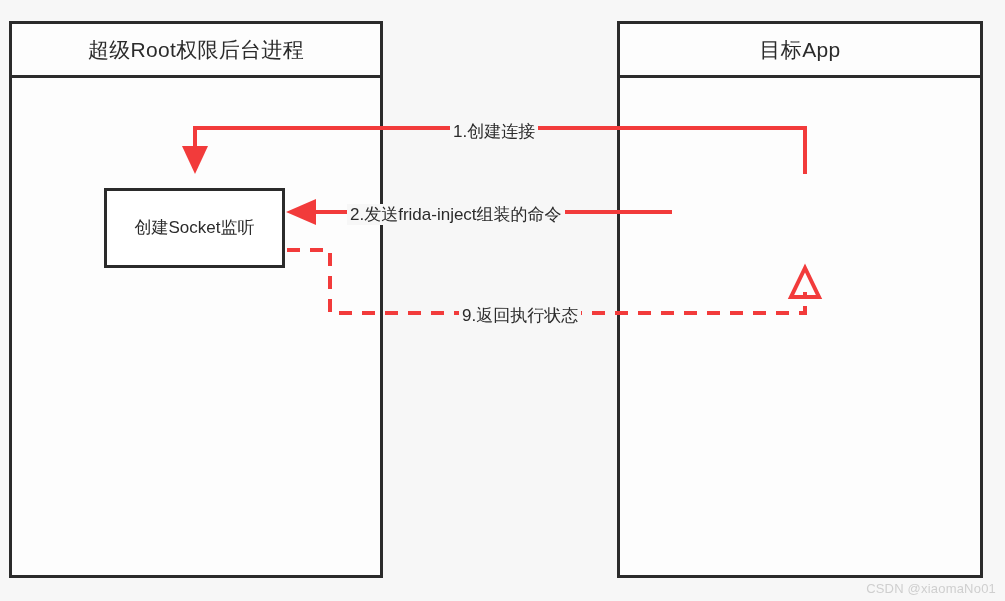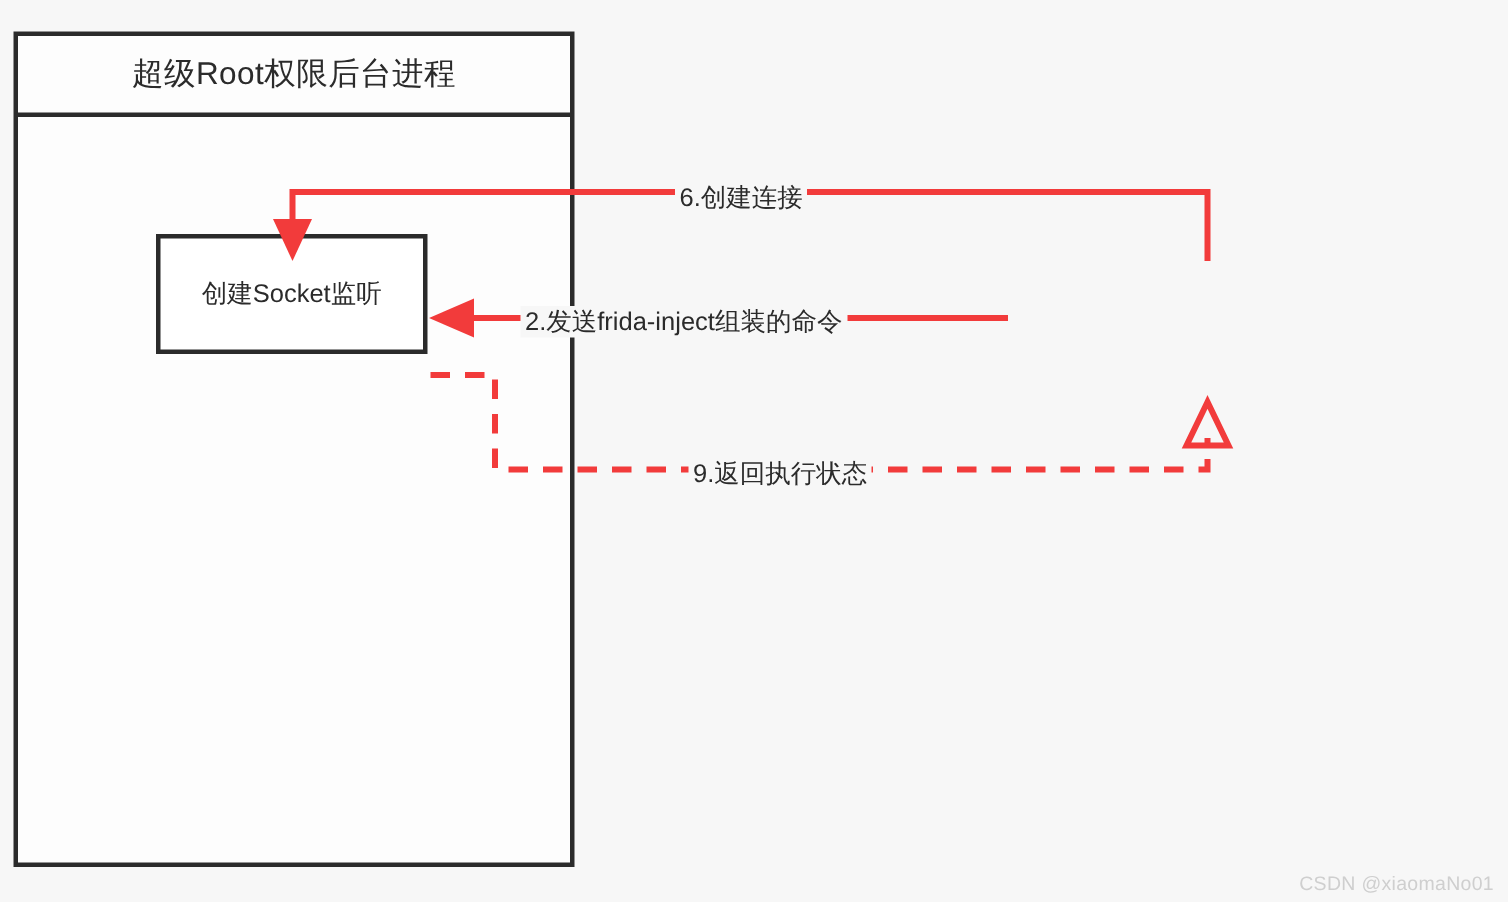--- a/index.html
+++ b/index.html
@@ -64,21 +64,21 @@
     justify-content: center;
     text-align: center;
     z-index: 4;
   }
   .action-text {
     font-size: 17px;
     color: #2b2b2b;
     line-height: 1.35;
     white-space: pre-line;
   }
-  #box-socket         { left: 104px; top: 156px; width: 181px; height: 80px; }
+  #box-socket         { left: 104px; top: 188px; width: 181px; height: 80px; }
   #box-activitythread { left: 672px; top: 172px; width: 265px; height: 98px; }
 
   
   #arrow-layer {
     position: absolute;
     left: 0; top: 0;
     width: 1005px;
     height: 601px;
     z-index: 6;
     pointer-events: none;
@@ -115,20 +115,25 @@
 <body>
 
 <div id="diagram-root">
 
   <div class="lifeline" id="lifeline-left">
     <div class="lifeline-header">
       <span class="lifeline-title">超级Root权限后台进程</span>
     </div>
   </div>
 
+  <div class="lifeline" id="lifeline-right">
+    <div class="lifeline-header">
+      <span class="lifeline-title">目标App</span>
+    </div>
+  </div>
 
   <div class="action-box" id="box-socket">
     <span class="action-text">创建Socket监听</span>
   </div>
 
 
   <svg id="arrow-layer" width="1005" height="601" viewBox="0 0 1005 601">
 
     <g>
       <path d="M 805 174 L 805 128 L 195 128 L 195 152" fill="none" stroke="#f23b3b" stroke-width="4" stroke-linecap="butt" stroke-linejoin="miter"></path>
@@ -139,21 +144,21 @@
       <path d="M 672 212 L 310 212" fill="none" stroke="#f23b3b" stroke-width="4" stroke-linecap="butt"></path>
       <polygon points="286,212 316,199 316,225" fill="#f23b3b"></polygon>
     </g>
 
     <g>
       <path d="M 287 250 L 330 250 L 330 313 L 805 313 L 805 292" fill="none" stroke="#f23b3b" stroke-width="4" stroke-linecap="butt" stroke-linejoin="miter" stroke-dasharray="13 10"></path>
       <polygon points="805,268 791,297 819,297" fill="none" stroke="#f23b3b" stroke-width="4" stroke-linejoin="miter"></polygon>
     </g>
   </svg>
 
-  <span class="msg-label" id="label-msg-1">6.创建连接</span>
+  <span class="msg-label" id="label-msg-1">1.创建连接</span>
 
   <span class="msg-label" id="label-msg-2">2.发送frida-inject组装的命令</span>
 
   <span class="msg-label" id="label-msg-3">9.返回执行状态</span>
 
   <span id="watermark">CSDN @xiaomaNo01</span>
 
 </div>
 
 </body></html>

